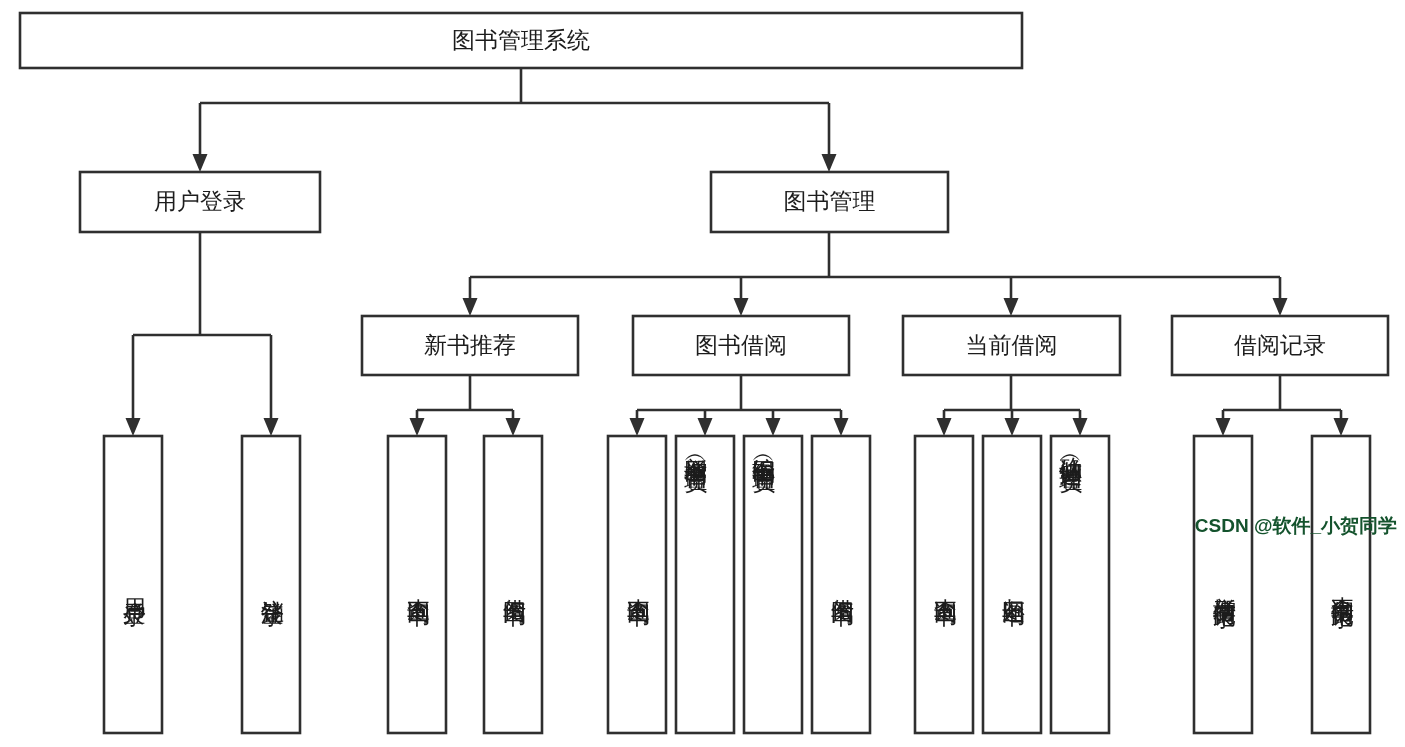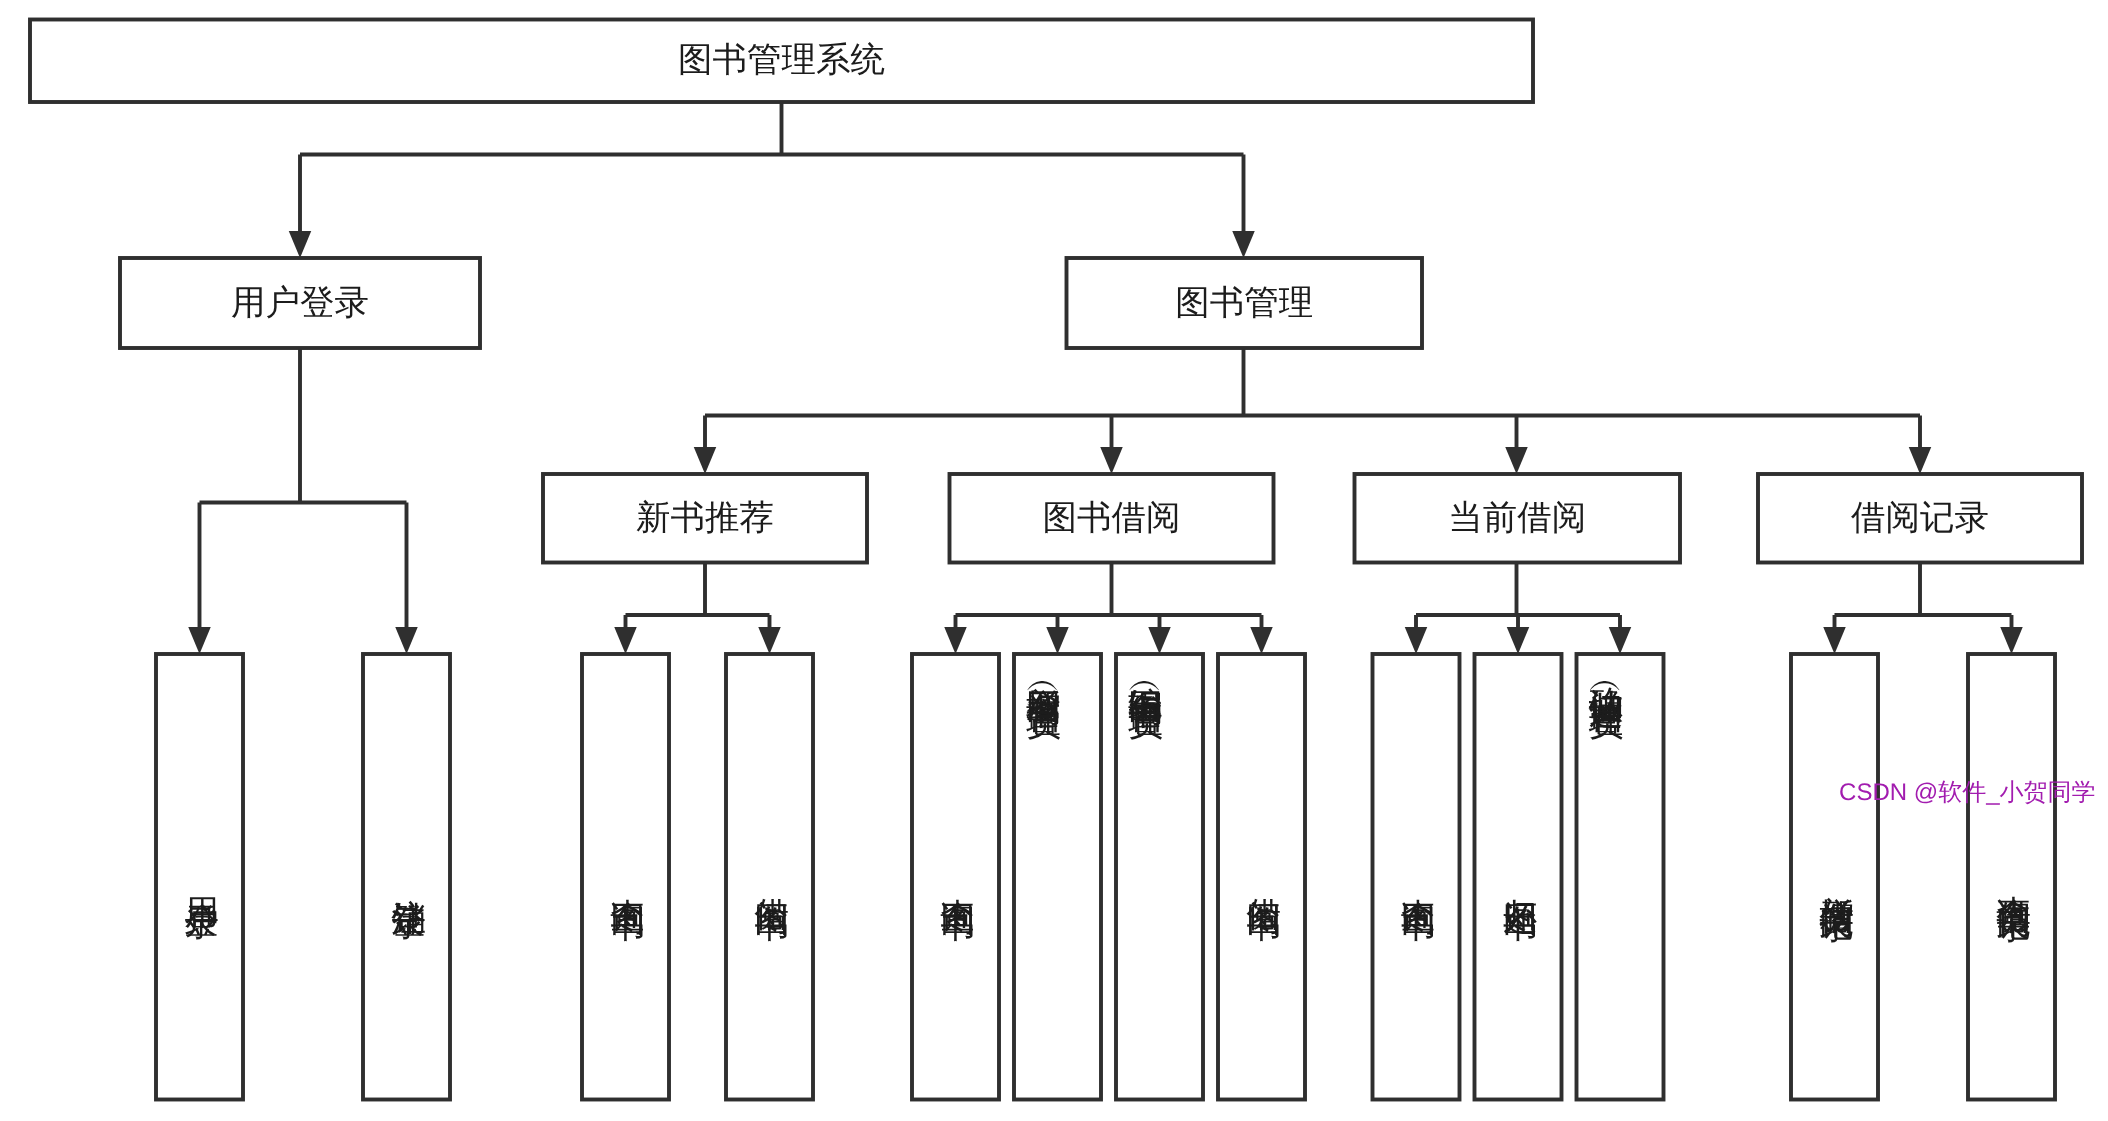--- a/index.html
+++ b/index.html
@@ -55,24 +55,25 @@
   }
   .arrow-head {
     fill: #2f2f2f;
     stroke: none;
   }
   .watermark {
     position: absolute;
     right: 8px;
     bottom: 6px;
     font-family: "Liberation Sans", "DejaVu Sans", sans-serif;
-    font-size: 16px;
-    color: #a21caf;
+    font-size: 19px;
+    color: #14532d;
     white-space: nowrap;
     user-select: none;
+    font-weight: bold;
   }
 </style>
 </head>
 <body>
 
 <div id="diagram-root">
   <svg class="diagram-canvas" viewBox="0 0 1405 747" xmlns="http://www.w3.org/2000/svg">
     <g id="connector-layer">
         <g>
           <path class="connector" d="M 521 68 L 521 103"></path>

